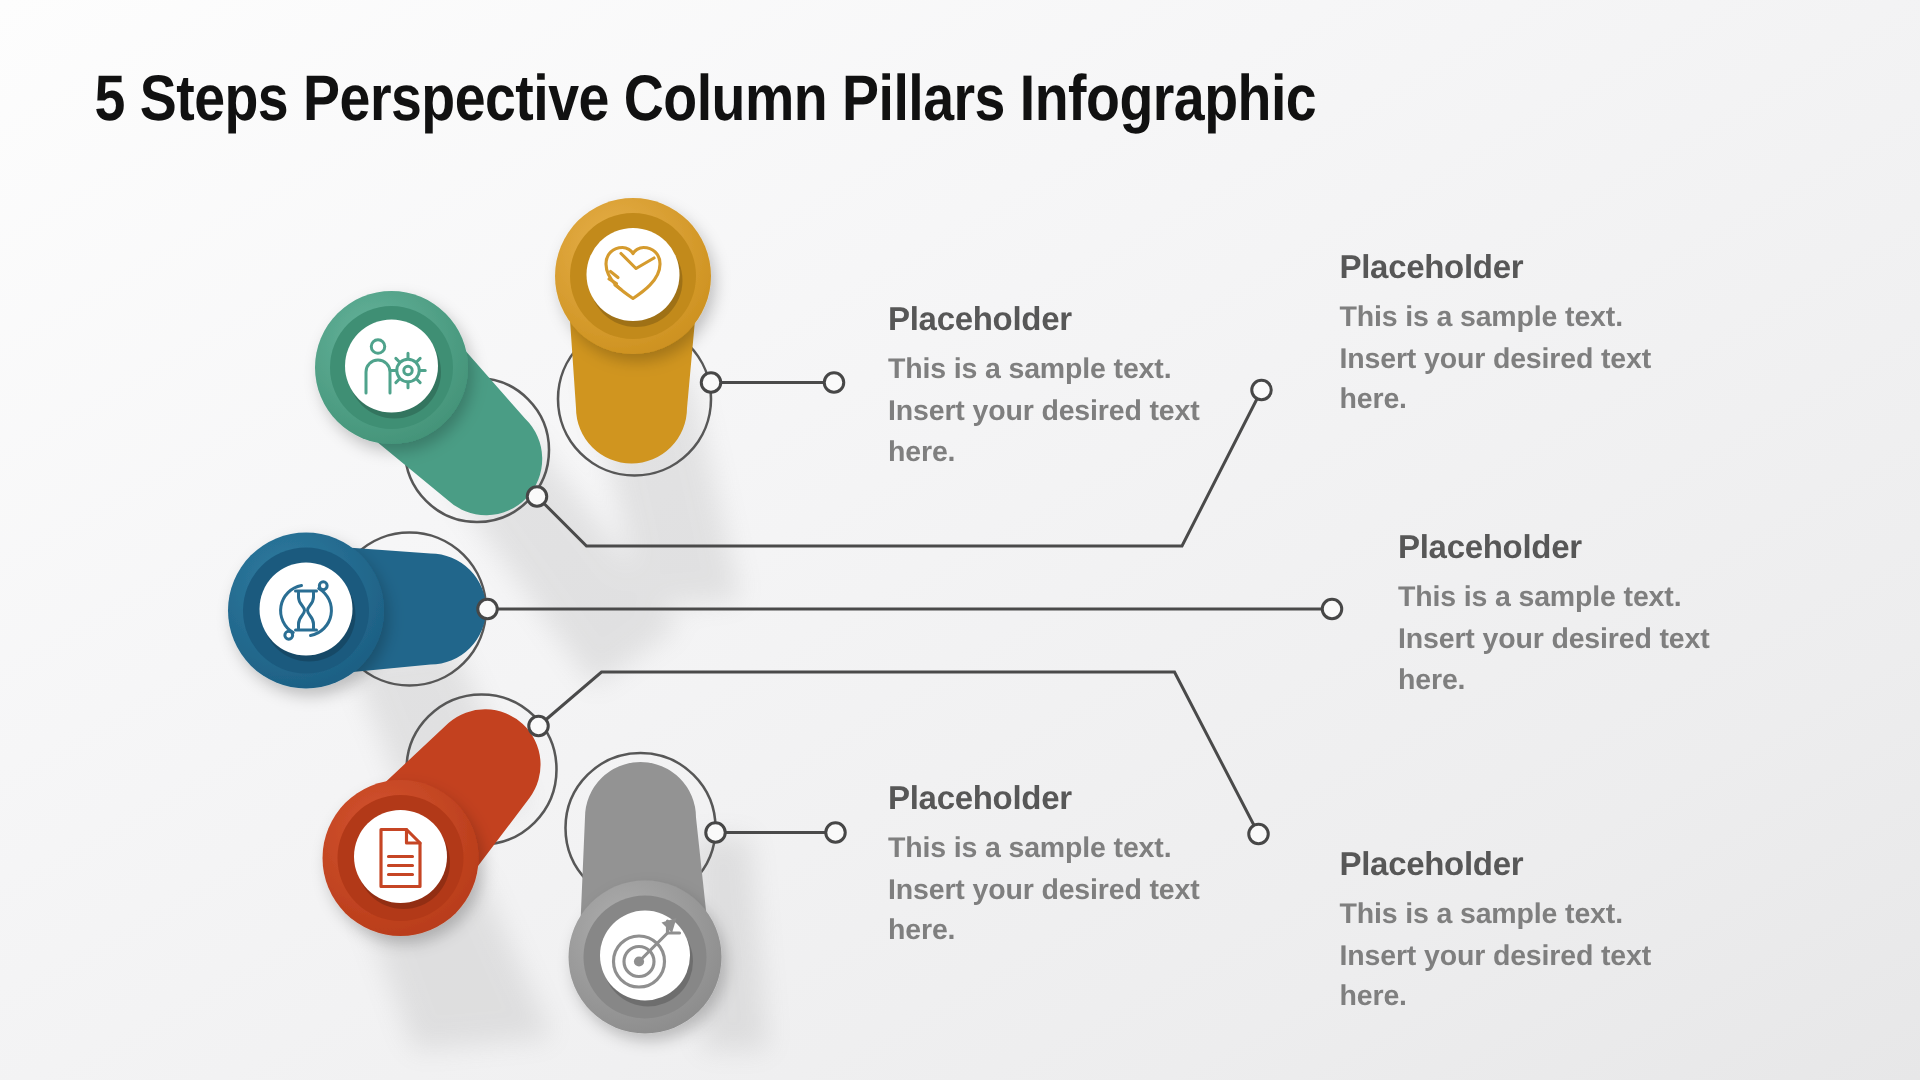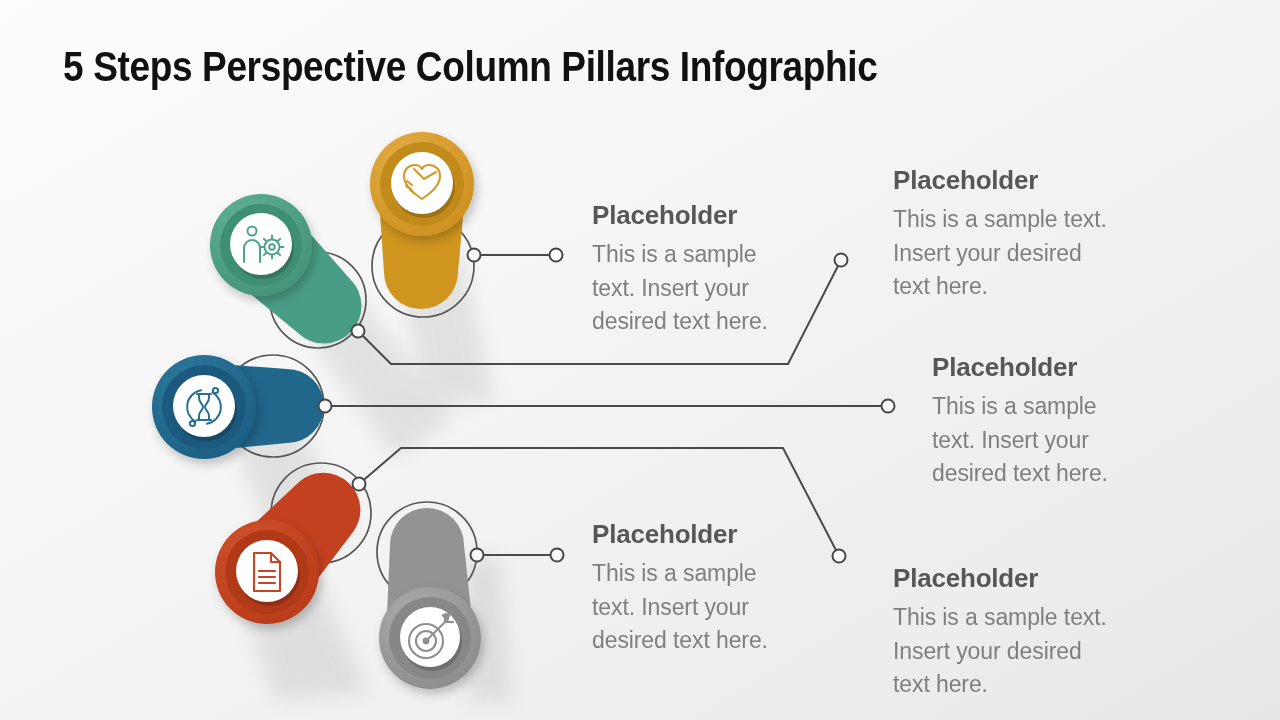--- a/index.html
+++ b/index.html
@@ -18,26 +18,26 @@
   .slide{position:absolute;inset:0;}
   .title{
     position:absolute;left:63px;top:42px;
     font-size:43px;font-weight:600;color:var(--ink);
     letter-spacing:-0.4px;white-space:nowrap;
     transform:scaleX(0.86);transform-origin:left center;
   }
   .scene{position:absolute;left:0;top:0;width:1280px;height:720px;}
   .tblock{position:absolute;}
   .tblock h2{
-    font-size:26px;font-weight:700;color:var(--head);
+    font-size:22px;font-weight:700;color:var(--head);
     letter-spacing:-0.2px;line-height:1.2;
   }
   .tblock p{
-    margin-top:7px;font-size:23px;color:var(--body);
-    line-height:1.45;letter-spacing:-0.1px;
+    margin-top:7px;font-size:19px;color:var(--body);
+    line-height:1.45;letter-spacing:-0.1px;font-weight:bold;
   }
   .tb-1{left:592px;top:200px;width:212px;}
   .tb-2{left:893px;top:165px;width:218px;}
   .tb-3{left:932px;top:352px;width:212px;}
   .tb-4{left:893px;top:563px;width:218px;}
   .tb-5{left:592px;top:519px;width:212px;}
 </style>
 </head>
 <body>
 

